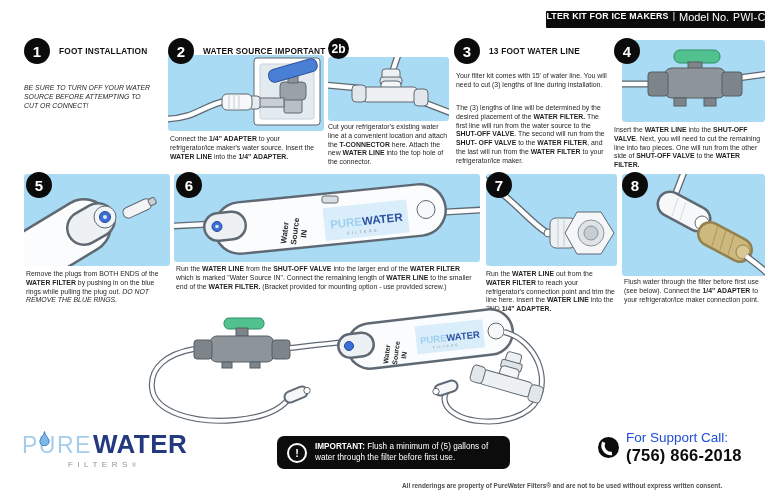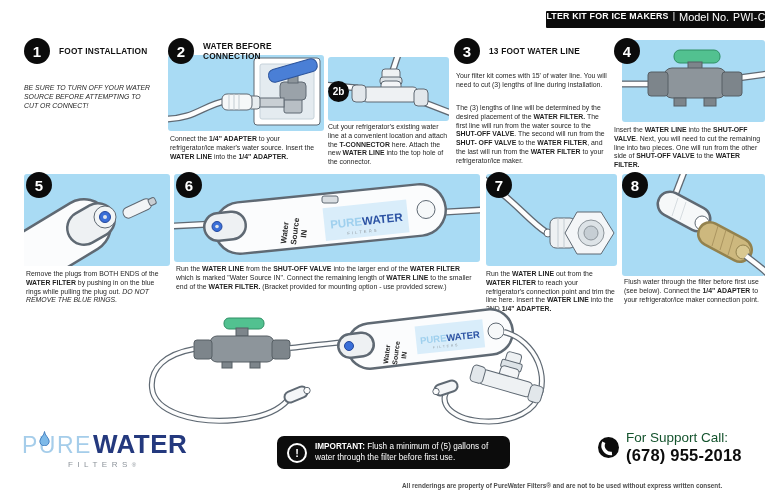--- a/index.html
+++ b/index.html
@@ -11,21 +11,21 @@
     display:flex;align-items:flex-start;justify-content:center;gap:4px;white-space:nowrap;border-radius:1px;}
   .ht{font-size:8.8px;font-weight:bold;letter-spacing:.2px}
   .hsep{font-size:9px}
   .hm{font-size:11px}
   .hv{font-size:10.5px;letter-spacing:.3px}
 
   
   .step{position:absolute;}
   .circle{width:26px;height:26px;border-radius:50%;background:#0b0b0b;color:#fff;font-size:15px;font-weight:bold;
     display:flex;align-items:center;justify-content:center;flex:0 0 auto;}
-  .circle.small{width:21px;height:21px;font-size:10px;margin-top:43px;}
+  .circle.small{width:21px;height:21px;font-size:12px;}
   .step-head{display:flex;align-items:center;gap:9px;position:relative;z-index:2;}
   .step-title{font-weight:bold;font-size:8.3px;letter-spacing:.2px;color:#111;}
   .alt-title{font-size:9.5px;letter-spacing:0;}
   .body{font-size:6.9px;line-height:1.28;color:#1f1f1f;margin:0;}
   .illo{position:absolute;}
 
   #step1{left:24px;top:38px;width:140px;}
   #step1 .body{position:absolute;top:46px;left:0;width:132px;}
   #step2{left:168px;top:38px;width:158px;}
   #step2 .illo{top:17px;left:0;}
@@ -70,21 +70,21 @@
   .logo-url{font-size:10px;font-weight:bold;color:#1c1c1c;letter-spacing:.4px;margin-top:7px;padding-left:14px;}
 
   #important{position:absolute;left:277px;top:436px;width:233px;height:33px;background:#0c0c0c;border-radius:7px;color:#fff;
     display:flex;align-items:center;gap:8px;padding:0 10px;box-sizing:border-box;}
   .imp-icon{width:16px;height:16px;border:2px solid #fff;border-radius:50%;display:flex;align-items:center;justify-content:center;
     font-weight:bold;font-size:11px;flex:0 0 auto;}
   .imp-text{font-size:8.2px;line-height:1.3;}
 
   #support{position:absolute;left:598px;top:430px;display:flex;align-items:flex-start;gap:7px;}
   .sup-icon{margin-top:7px;flex:0 0 auto;}
-  .sup-text .l1{font-size:13.5px;color:#14532d;line-height:1.15;}
+  .sup-text .l1{font-size:13.5px;color:#1d4ed8;line-height:1.15;}
   .sup-text .l2{font-size:16.5px;font-weight:bold;color:#0c0c0c;letter-spacing:.2px;}
 
   #fineprint{position:absolute;left:402px;top:482px;width:364px;font-size:6.4px;font-weight:bold;color:#4d4d4d;}
 </style>
 </head>
 <body>
 
 <div class="page">
 
   <div class="header-bar">
@@ -98,21 +98,21 @@
     <div class="step-head">
       <div class="circle">1</div>
       <div class="step-title">FOOT INSTALLATION</div>
     </div>
     <p class="body"><span style="font-style: italic;">BE SURE TO TURN OFF YOUR WATER SOURCE BEFORE ATTEMPTING TO CUT OR CONNECT!</span></p>
   </section>
 
   <section class="step" id="step2">
     <div class="step-head">
       <div class="circle">2</div>
-      <div class="step-title">WATER BEFORE CONNECTION</div>
+      <div class="step-title">WATER SOURCE IMPORTANT</div>
     </div>
     <div class="illo">
       <svg width="156" height="76" viewBox="0 0 156 76">
         <rect width="156" height="76" rx="3" fill="#a9dbf4"></rect>
         <g>
           <rect x="86" y="3" width="66" height="67" rx="3" fill="#ffffff" stroke="#5f6973"></rect>
           <rect x="92" y="9" width="54" height="55" rx="2" fill="#e4ebf0" stroke="#c6d2da"></rect>
         </g>
         <g>
           <rect x="116" y="42" width="18" height="16" rx="2" fill="#b8bfc5" stroke="#5f6973"></rect>
@@ -384,19 +384,19 @@
 
   <div id="support">
     <span class="sup-icon">
       <svg width="21" height="21" viewBox="0 0 21 21">
         <circle cx="10.5" cy="10.5" r="10.5" fill="#0c0c0c"></circle>
         <path d="M14,16.5 A8,8 0 0 1 5.8,5.2" stroke="#ffffff" stroke-width="3.4" fill="none"></path>
       </svg>
     </span>
     <div class="sup-text">
       <div class="l1">For Support Call:</div>
-      <div class="l2">(678) 955-2018</div>
+      <div class="l2">(756) 866-2018</div>
     </div>
   </div>
 
   <div id="fineprint">All renderings are property of PureWater Filters® and are not to be used without express written consent.</div>
 
 </div>
 
 </body></html>

